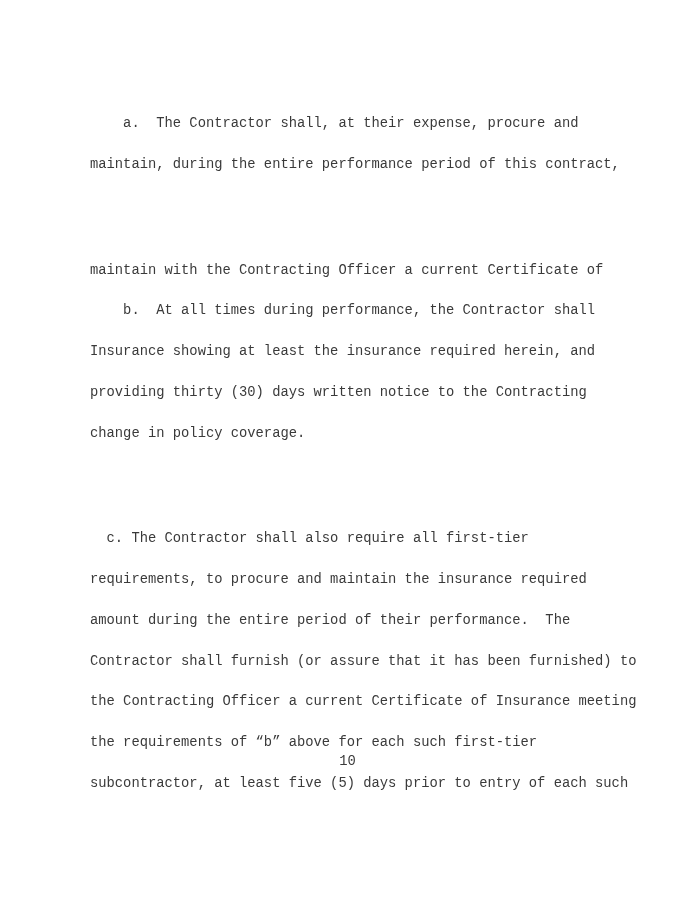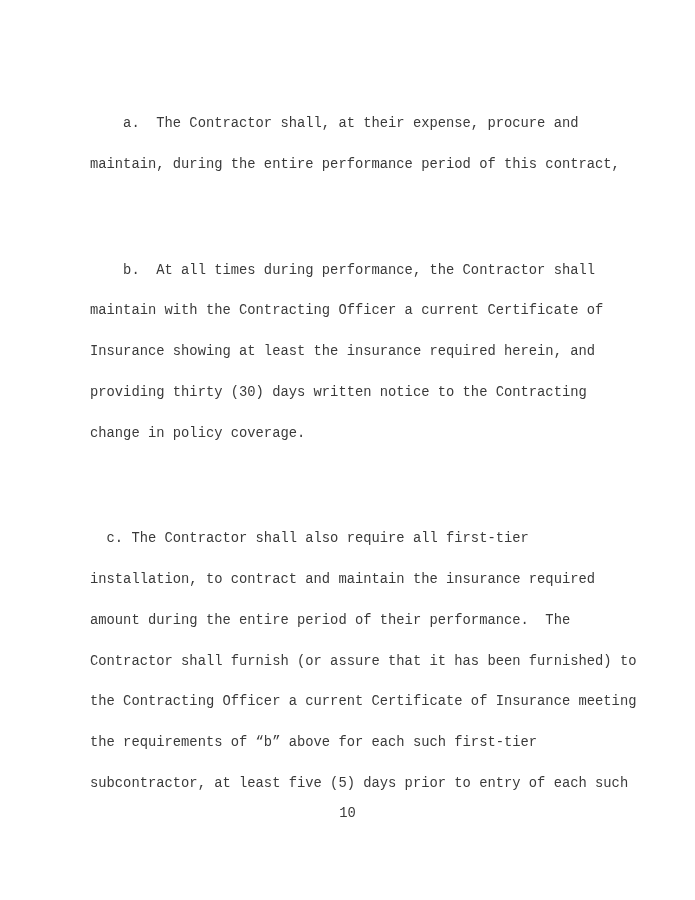--- a/index.html
+++ b/index.html
@@ -4,43 +4,43 @@
 <style>
   html, body { margin: 0; padding: 0; background: #ffffff; }
   body { width: 695px; height: 900px; position: relative; overflow: hidden; }
   .page {
     position: absolute; left: 78px; top: 78px; width: 560px;
     font-family: "Liberation Mono", "DejaVu Sans Mono", monospace;
     font-size: 13.8px; line-height: 13.6px; color: #3a3a3a;
   }
   .para { margin: 12px; white-space: pre; }
   .gap { height: 13.6px; }
-  .pagenum { position: absolute; left: 0; width: 695px; top: 806px; text-align: center;
+  .pagenum { position: absolute; left: 0; width: 695px; top: 754px; text-align: center;
     font-family: "Liberation Mono", monospace; font-size: 13.8px; color: #3a3a3a; }
 </style>
 </head>
 <body>
 
 <div class="page">
   <div class="para">
     <div>    a.  The Contractor shall, at their expense, procure and</div>
     <div>maintain, during the entire performance period of this contract,</div>
   </div>
   <div class="gap"></div>
   <div class="para">
+    <div>maintain with the Contracting Officer a current Certificate of</div>
     <div>    b.  At all times during performance, the Contractor shall</div>
-    <div>maintain with the Contracting Officer a current Certificate of</div>
     <div>Insurance showing at least the insurance required herein, and</div>
     <div>providing thirty (30) days written notice to the Contracting</div>
     <div>change in policy coverage.</div>
   </div>
   <div class="gap"></div>
   <div class="para">
     <div>  c. The Contractor shall also require all first-tier</div>
-    <div>installation, to contract and maintain the insurance required</div>
+    <div>requirements, to procure and maintain the insurance required</div>
     <div>amount during the entire period of their performance.  The</div>
     <div>Contractor shall furnish (or assure that it has been furnished) to</div>
     <div>the Contracting Officer a current Certificate of Insurance meeting</div>
     <div>the requirements of “b” above for each such first-tier</div>
     <div>subcontractor, at least five (5) days prior to entry of each such</div>
     
   </div>
 
 </div>
 

